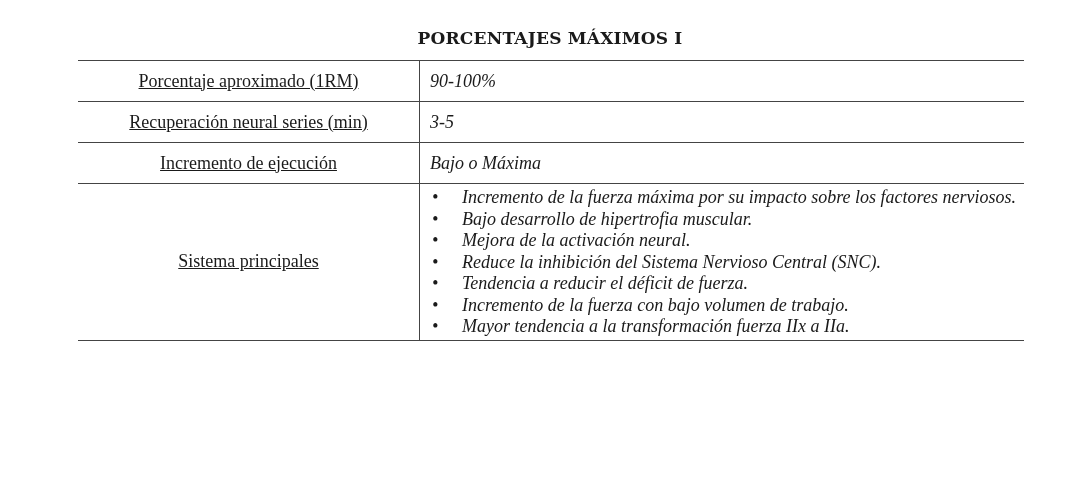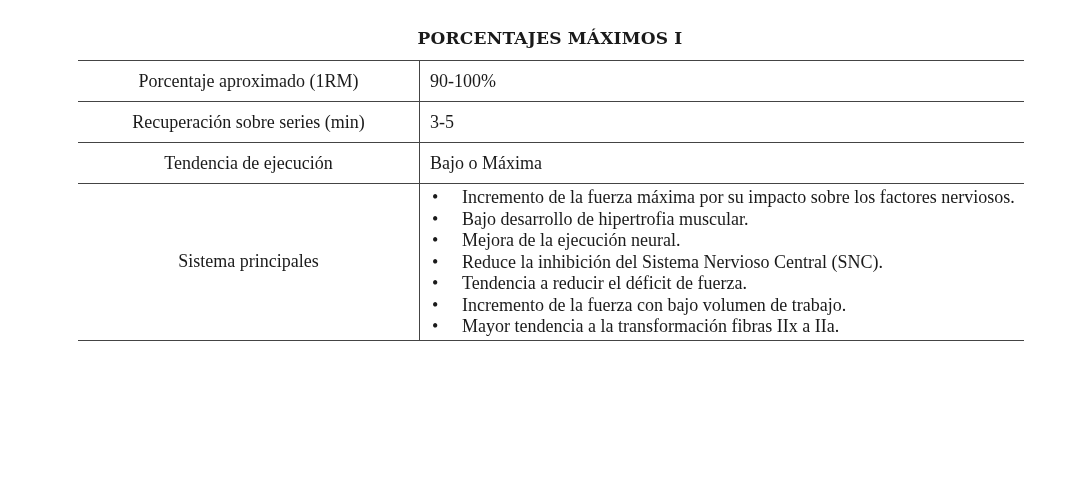--- a/index.html
+++ b/index.html
@@ -4,54 +4,54 @@
 <style>
   html, body { margin: 0; padding: 0; background: #ffffff; }
   body { width: 1088px; height: 500px; position: relative; overflow: hidden;
          font-family: "DejaVu Serif", "Liberation Serif", serif; color: #1a1a1a; }
   .title { position: absolute; left: 0; top: 28px; width: 1100px; text-align: center;
            font-family: "DejaVu Serif", serif; font-weight: bold; font-size: 17px; letter-spacing: 0.2px; }
   table { position: absolute; left: 78px; top: 60px; width: 946px; border-collapse: collapse;
           font-family: "Liberation Serif", serif; font-size: 18px; }
   td { border-top: 1px solid #444; padding: 0; vertical-align: middle; }
   tr:last-child td { border-bottom: 1px solid #444; }
-  td.label { width: 341px; text-align: center; border-right: 1px solid #444; height: 40px; }
-  td.value { padding-left: 10px; height: 40px; }
+  td.label { width: 341px; text-align: center; border-right: 1px solid #444; height: 40px; text-decoration: underline; }
+  td.value { padding-left: 10px; height: 40px; font-style: italic; }
   ul { margin: 0; padding: 3px 0 2px 0; list-style: none; }
   li { position: relative; padding-left: 42px; line-height: 21.5px; }
   li .bullet { position: absolute; left: 12px; top: 0; }
   td.effects { padding-left: 0; }
 </style>
 </head>
 <body>
 
 <div class="title">PORCENTAJES MÁXIMOS I</div>
 
 <table>
   <tbody>
       <tr>
     <td class="label">Porcentaje aproximado (1RM)</td>
     <td class="value">90-100%</td>
   </tr>
   <tr>
-    <td class="label">Recuperación sobre series (min)</td>
+    <td class="label">Recuperación neural series (min)</td>
     <td class="value">3-5</td>
   </tr>
   <tr>
-    <td class="label">Tendencia de ejecución</td>
+    <td class="label">Incremento de ejecución</td>
     <td class="value">Bajo o Máxima</td>
   </tr>
   <tr>
     <td class="label">Sistema principales</td>
     <td class="value effects">
       <ul>
         <li><span class="bullet">•</span><span>Incremento de la fuerza máxima por su impacto sobre los factores nerviosos.</span></li>
         <li><span class="bullet">•</span><span>Bajo desarrollo de hipertrofia muscular.</span></li>
-        <li><span class="bullet">•</span><span>Mejora de la ejecución neural.</span></li>
+        <li><span class="bullet">•</span><span>Mejora de la activación neural.</span></li>
         <li><span class="bullet">•</span><span>Reduce la inhibición del Sistema Nervioso Central (SNC).</span></li>
         <li><span class="bullet">•</span><span>Tendencia a reducir el déficit de fuerza.</span></li>
         <li><span class="bullet">•</span><span>Incremento de la fuerza con bajo volumen de trabajo.</span></li>
-        <li><span class="bullet">•</span><span>Mayor tendencia a la transformación fibras IIx a IIa.</span></li>
+        <li><span class="bullet">•</span><span>Mayor tendencia a la transformación fuerza IIx a IIa.</span></li>
       </ul>
     </td>
   </tr>
 </tbody>
   </table>
 
 </body></html>

